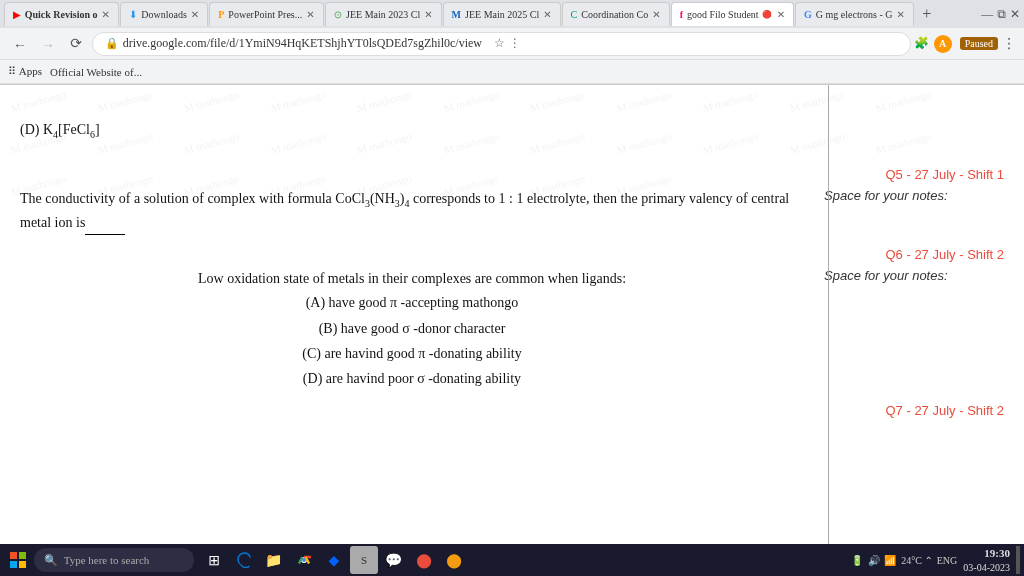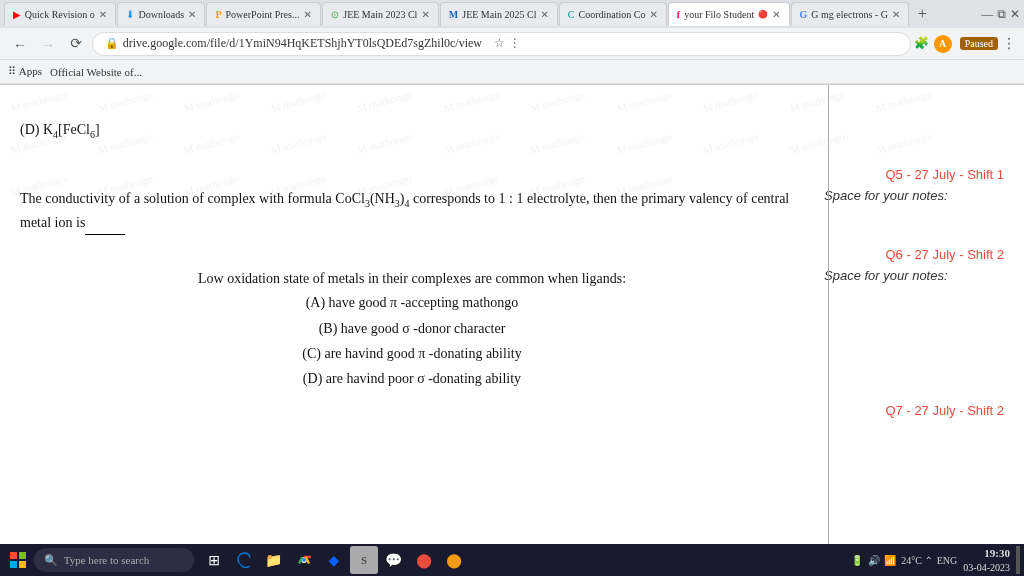--- a/index.html
+++ b/index.html
@@ -314,21 +314,21 @@
   </style>
 </head>
 <body>
 
 <div class="browser-chrome">
 
   <div class="tab-bar">
 
     <div class="tab">
       <span style="color:#ff0000;font-size:10px;">▶</span>
-      <span style="overflow:hidden;text-overflow:ellipsis;">Quick Revision o</span>
+      <span style="overflow:hidden;text-overflow:ellipsis;font-weight:bold;">Quick Revision o</span>
       <span class="tab-close">✕</span>
     </div>
 
     <div class="tab">
       <span style="color:#2196F3;font-size:10px;">⬇</span>
       <span>Downloads</span>
       <span class="tab-close">✕</span>
     </div>
 
     <div class="tab">
@@ -350,21 +350,21 @@
     </div>
 
     <div class="tab">
       <span style="color:#009688;font-size:10px;">C</span>
       <span>Coordination Co</span>
       <span class="tab-close">✕</span>
     </div>
 
     <div class="tab active">
       <span style="color:#f06;font-size:10px;font-weight:bold;">f</span>
-      <span>your Filo Student</span>
+      <span>good Filo Student</span>
       <span style="color:red;font-size:8px;">🔴</span>
       <span class="tab-close">✕</span>
     </div>
 
     <div class="tab">
       <span style="color:#4285F4;font-size:10px;font-weight:bold;">G</span>
       <span>G mg electrons - G</span>
       <span class="tab-close">✕</span>
     </div>
 

